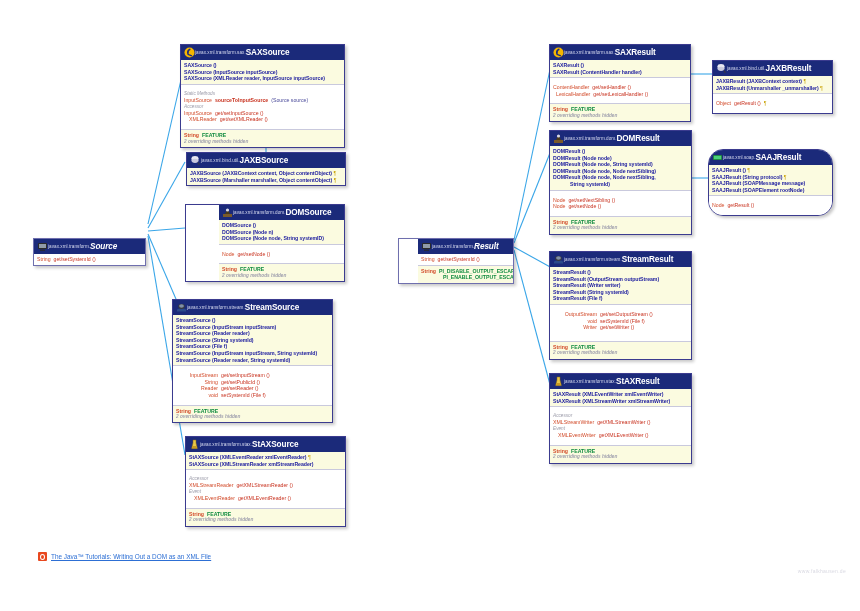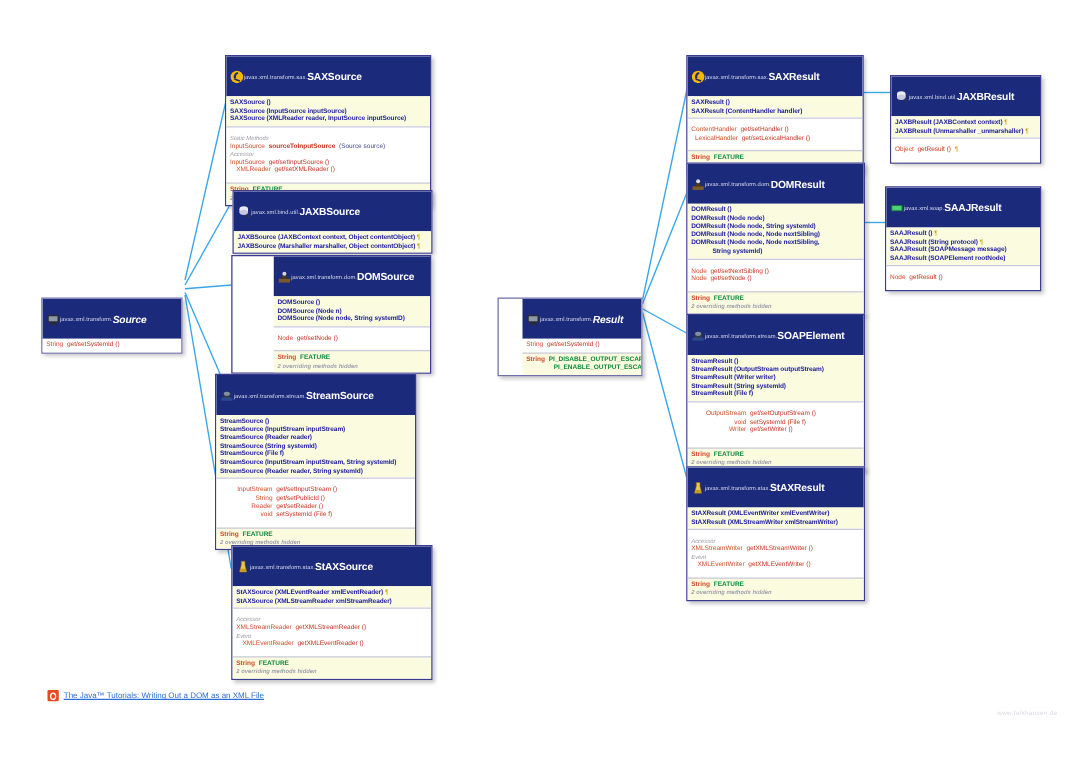--- a/index.html
+++ b/index.html
@@ -41,21 +41,21 @@
     border: 1px solid #6f6fae;
     margin-top: 20px;
   }
   .hdr {
     background: #1b2a7a;
     color: #ffffff;
     padding: 2px 4px 2px 3px;
     display: flex;
     align-items: center;
     gap: 0;
-    height: 32px;
+    height: 15px;
     box-sizing: border-box;
   }
   .hdr .pkg {
     font-size: 4.6px;
     color: #d8dcf0;
     letter-spacing: .05px;
     white-space: nowrap;
   }
   .hdr .cname {
     font-size: 8.2px;
@@ -542,21 +542,21 @@
     </div>
     <div class="sect feat">
       <div class="mrow">
         <span class="rt">String</span>
         <span class="feat">FEATURE</span>
       </div>
       <div class="hid">2 overriding methods hidden</div>
     </div>
   </div>
 
-  <div class="uml" style="left:708px; top:149px; width:125px;">
+  <div class="uml" style="left:708px; top:149px; width:125px;border-radius:15px;">
     <div class="hdr">
       <span class="ico">
         <svg width="11" height="11" viewBox="0 0 11 11">
           <rect x="1" y="3" width="9" height="5" rx="0.6" fill="#1a7a3a"></rect>
           <rect x="1.8" y="3.8" width="7.4" height="3.4" fill="#4ad07a"></rect>
         </svg>
       </span>
       <span class="pkg">javax.xml.soap.</span>
       <span class="cname">SAAJResult</span>
     </div>
@@ -585,21 +585,21 @@
   <div class="uml" style="left:549px; top:251px; width:143px;">
     <div class="hdr">
       <span class="ico">
         <svg width="11" height="11" viewBox="0 0 11 11">
           <path d="M1 7.5 Q5.5 5 10 7.5 L10 9.5 L1 9.5 Z" fill="#2b4a8a"></path>
           <ellipse cx="5.5" cy="4.5" rx="3.2" ry="2.4" fill="#3a3a3a"></ellipse>
           <ellipse cx="5.5" cy="4" rx="2.4" ry="1.7" fill="#8090a8"></ellipse>
         </svg>
       </span>
       <span class="pkg">javax.xml.transform.stream.</span>
-      <span class="cname">SOAPElement</span>
+      <span class="cname">StreamResult</span>
     </div>
     <div class="sect ctor">
       <div class="row"><span class="nmb">StreamResult ()</span></div>
       <div class="row"><span class="nmb">StreamResult (OutputStream outputStream)</span></div>
       <div class="row"><span class="nmb">StreamResult (Writer writer)</span></div>
       <div class="row"><span class="nmb">StreamResult (String systemId)</span></div>
       <div class="row"><span class="nmb">StreamResult (File f)</span></div>
     </div>
     <div class="sect meth">
       <div class="blank"></div>

